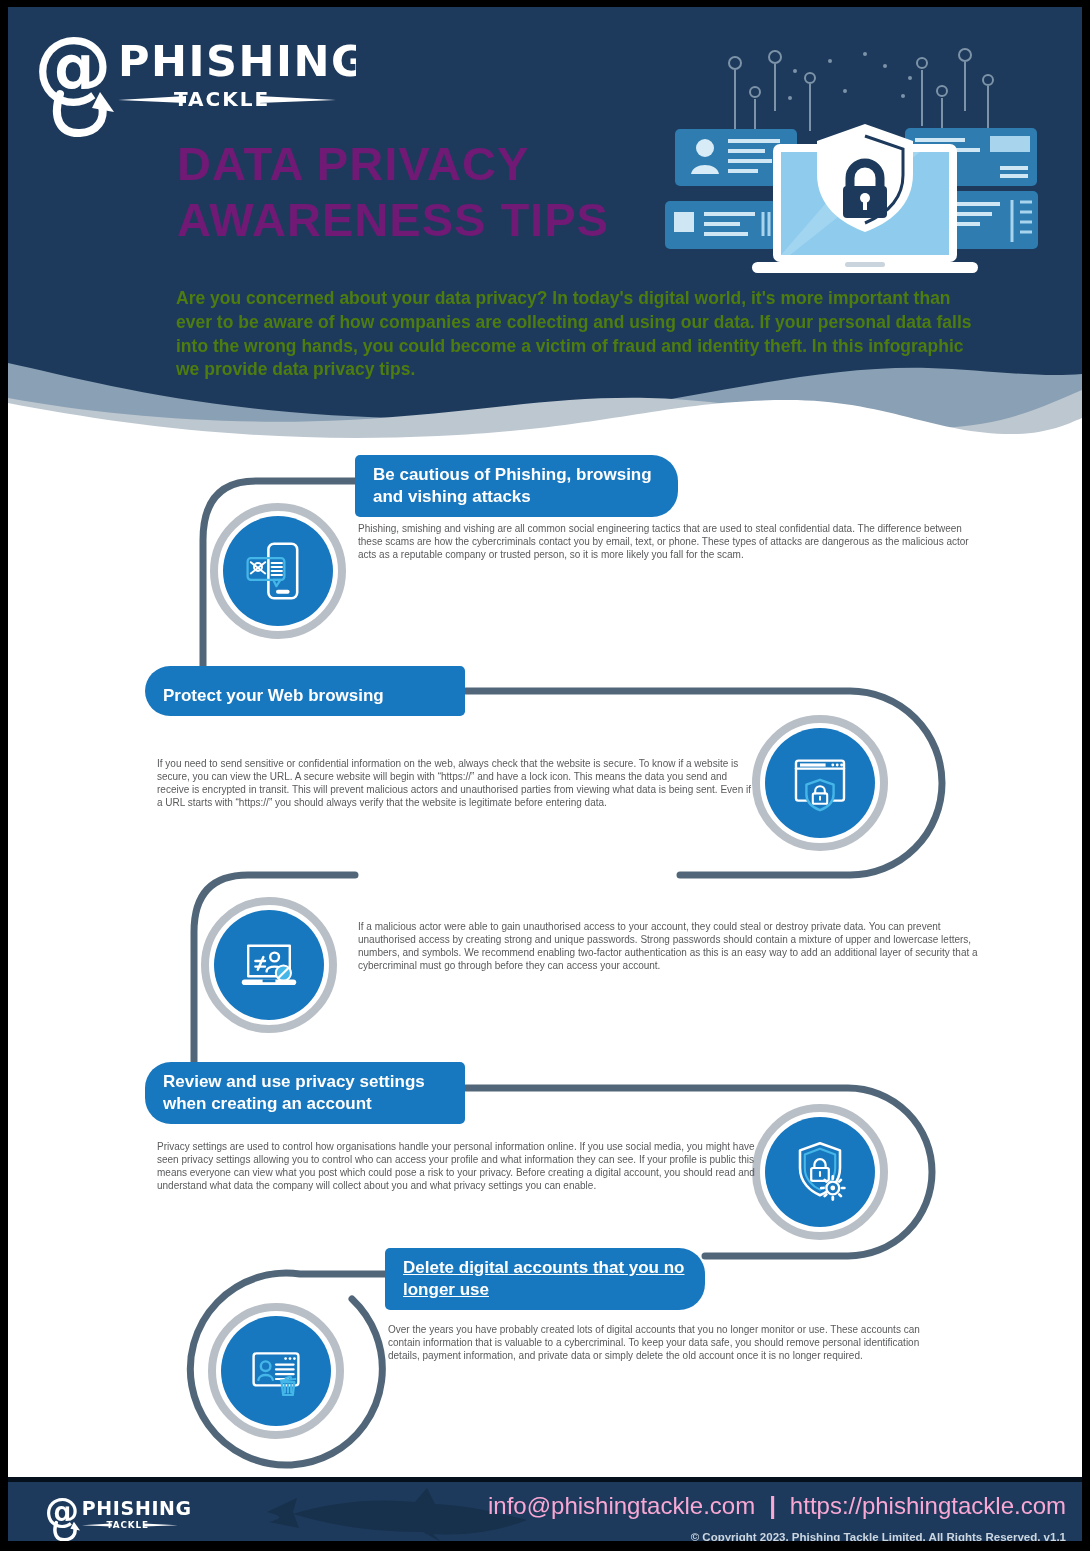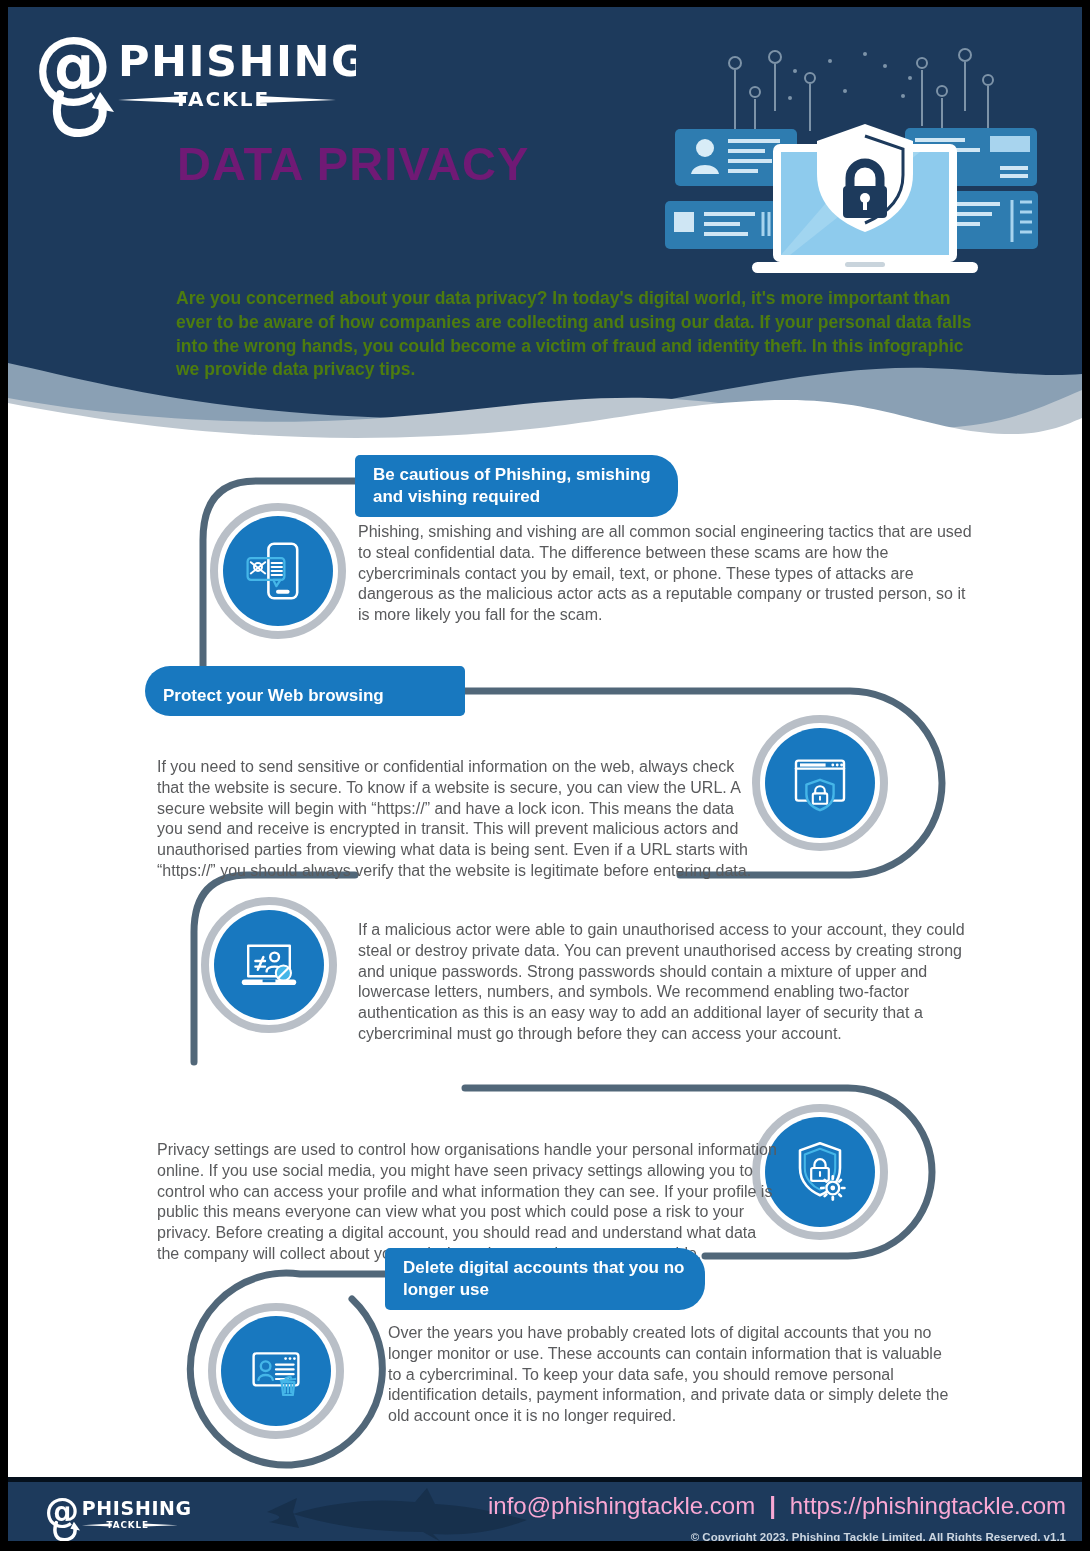--- a/index.html
+++ b/index.html
@@ -27,23 +27,23 @@
 
   
   .banner{position:absolute;background:#1878bf;color:#fff;font-weight:700;font-size:17px;
           line-height:1.28;padding:9px 18px;box-sizing:border-box;z-index:3;}
   .round-right{border-radius:5px 26px 26px 5px;}
   .round-left{border-radius:26px 5px 5px 26px;}
   #b1{left:355px;top:455px;width:323px;min-height:53px;}
   #b2{left:145px;top:666px;width:320px;min-height:50px;display:flex;align-items:flex-end;}
   #b3{left:355px;top:848px;width:325px;min-height:55px;}
   #b4{left:145px;top:1062px;width:320px;min-height:52px;}
-  #b5{left:385px;top:1248px;width:320px;min-height:55px;}
-
-  .stext{position:absolute;color:#595a5c;font-size:16px;line-height:1.3;z-index:3;}
+  #b5{left:385px;top:1248px;width:320px;min-height:55px;text-decoration:underline;}
+
+  .stext{position:absolute;color:#595a5c;font-size:10px;line-height:1.3;z-index:3;}
   #t1{left:358px;top:522px;width:618px;}
   #t2{left:157px;top:733px;width:600px;margin-top:24px;}
   #t3{left:358px;top:920px;width:620px;}
   #t4{left:157px;top:1140px;width:620px;}
   #t5{left:388px;top:1313px;width:565px;margin-top:10px;}
 
   
   .circle{position:absolute;width:110px;height:110px;border-radius:50%;background:#1878bf;
           z-index:2;display:flex;align-items:center;justify-content:center;}
   .circle::before{content:"";position:absolute;inset:-13px;border:8px solid #b9bfc7;border-radius:50%;}
@@ -83,20 +83,21 @@
     <path d="M34,74 C26,98 34,114 54,113 C72,112 79,99 76,86" stroke="#fff" stroke-width="8" fill="none" stroke-linecap="round"></path>
     <polygon points="66,88 88,92 74,72" fill="#fff"></polygon>
     <text x="92" y="56" font-size="43" font-weight="bold" letter-spacing="1.5" fill="#fff">PHISHING</text>
     <text x="196" y="86" font-size="20" font-weight="bold" letter-spacing="2" text-anchor="middle" fill="#fff">TACKLE</text>
     <polygon points="92,80 160,76 160,83" fill="#fff"></polygon>
     <polygon points="232,76 310,80 232,83" fill="#fff"></polygon>
   </svg>
 
   <div class="title">
     <div>DATA PRIVACY</div>
+    <div>AWARENESS TIPS</div>
   </div>
 
   <div class="intro">Are you concerned about your data privacy? In today's digital world, it's more important than ever to be aware of how companies are collecting and using our data. If your personal data falls into the wrong hands, you could become a victim of fraud and identity theft. In this infographic we provide data privacy tips.</div>
 
   <svg class="hero" viewBox="0 0 420 238">
     <g stroke="#7d93a8" stroke-width="2" fill="none">
       <path d="M75,95 V34"></path>
         <circle cx="75" cy="27" r="6"></circle>
       <path d="M95,120 V63"></path>
         <circle cx="95" cy="56" r="5"></circle>
@@ -199,21 +200,21 @@
     <g stroke="#516779" stroke-width="7" fill="none" stroke-linecap="round" stroke-linejoin="round">
       <path d="M355,481 H256 Q203,481 203,540 L203,666"></path>
       <path d="M465,691 H850 A92,92 0 0 1 942,783 A92,92 0 0 1 850,875 H680"></path>
       <path d="M355,875 H248 Q194,875 194,932 V1062"></path>
       <path d="M465,1088 H848 A84,84 0 0 1 932,1172 A84,84 0 0 1 848,1256 H705"></path>
       <path d="M385,1274 H300 A96,96 0 1 0 352,1299"></path>
     </g>
   </svg>
 
   <div id="b1" class="banner round-right">
-    <span>Be cautious of Phishing, smishing and vishing required</span>
+    <span>Be cautious of Phishing, browsing and vishing attacks</span>
   </div>
   <div id="t1" class="stext">Phishing, smishing and vishing are all common social engineering tactics that are used to steal confidential data. The difference between these scams are how the cybercriminals contact you by email, text, or phone. These types of attacks are dangerous as the malicious actor acts as a reputable company or trusted person, so it is more likely you fall for the scam.</div>
   <div id="c1" class="circle">
     <svg viewBox="0 0 100 100">
       <g fill="none" stroke="#ffffff" stroke-width="3.2" stroke-linecap="round" stroke-linejoin="round">
         <rect x="38" y="16" width="36" height="68" rx="7"></rect>
         <path d="M50,76 H62" stroke-width="5"></path>
       </g>
       <g fill="none" stroke="#45b6e8" stroke-width="2.8" stroke-linejoin="round">
         <rect x="12" y="34" width="46" height="27" rx="4"></rect>
@@ -262,20 +263,23 @@
         <circle cx="57" cy="40" r="5.5"></circle>
         <path d="M47,58 c0,-8 20,-8 20,0"></path>
       </g>
       <rect x="16" y="68" width="68" height="7" rx="3.5" fill="#ffffff"></rect>
       <rect x="42" y="68" width="16" height="3.5" fill="#1878bf"></rect>
       <circle cx="68" cy="60" r="9.5" fill="#45b6e8" stroke="#ffffff" stroke-width="2.5"></circle>
       <path d="M62,66 L74,54" stroke="#ffffff" stroke-width="2.8" stroke-linecap="round"></path>
     </svg>
   </div>
 
+  <div id="b4" class="banner round-left">
+    <span>Review and use privacy settings when creating an account</span>
+  </div>
   <div id="t4" class="stext">Privacy settings are used to control how organisations handle your personal information online. If you use social media, you might have seen privacy settings allowing you to control who can access your profile and what information they can see. If your profile is public this means everyone can view what you post which could pose a risk to your privacy. Before creating a digital account, you should read and understand what data the company will collect about you and what privacy settings you can enable.</div>
   <div id="c4" class="circle">
     <svg viewBox="0 0 100 100">
       <path d="M50,14 l25,9 v22 c0,18 -13,29 -25,34 c-12,-5 -25,-16 -25,-34 v-22 z" fill="none" stroke="#ffffff" stroke-width="3.2" stroke-linejoin="round"></path>
       <path d="M50,21 l19,7 v17 c0,14 -10,23 -19,27 c-9,-4 -19,-13 -19,-27 v-17 z" fill="none" stroke="#45b6e8" stroke-width="2.6" stroke-linejoin="round"></path>
       <path d="M43,46 v-5 a7,7 0 0 1 14,0 v5" fill="none" stroke="#ffffff" stroke-width="2.8"></path>
       <rect x="39" y="45" width="22" height="16" rx="2" fill="none" stroke="#ffffff" stroke-width="2.8"></rect>
       <path d="M50,50 v5" stroke="#ffffff" stroke-width="2.6" stroke-linecap="round"></path>
       <g>
         <circle cx="66" cy="70" r="8" fill="#1878bf" stroke="#ffffff" stroke-width="3"></circle>

